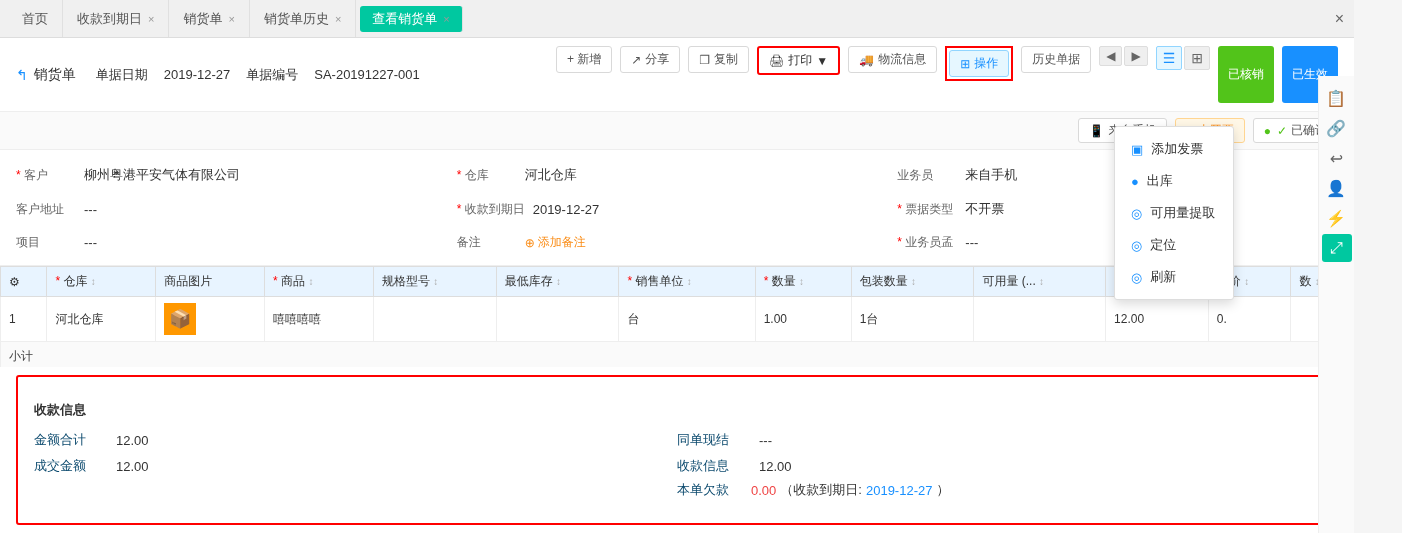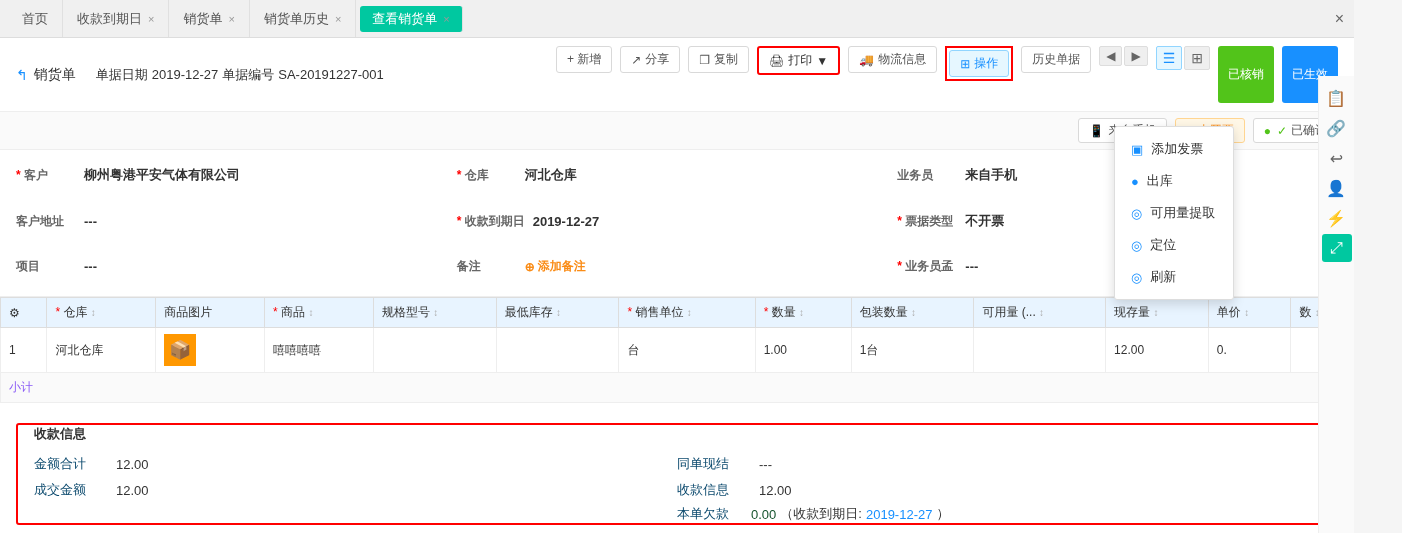--- a/index.html
+++ b/index.html
@@ -18,62 +18,62 @@
     .tab-item.highlight { background: #00c8a0; color: white; border-radius: 3px; margin: 0 4px; padding: 4px 12px; height: auto; }
     .tab-bar-close { position: absolute; right: 10px; font-size: 16px; cursor: pointer; color: #666; }
 
     
     .main-area { background: white; height: calc(533px - 38px); display: flex; flex-direction: column; position: relative; }
 
     
     .doc-header { display: flex; align-items: center; padding: 8px 16px; border-bottom: 1px solid #eee; background: white; }
     .doc-title { display: flex; align-items: center; gap: 6px; font-size: 14px; color: #333; margin-right: 20px; }
     .doc-title-icon { color: #1890ff; }
-    .doc-meta { display: flex; align-items: center; gap: 4px; font-size: 13px; color: #555; flex: 1; }
+    .doc-meta { display: flex; align-items: center; gap: 16px; font-size: 13px; color: #555; flex: 1; }
     .doc-meta span { color: #333; }
     .doc-actions { display: flex; align-items: flex-start; gap: 8px; }
     .action-btn { display: flex; align-items: center; gap: 4px; padding: 4px 10px; border: 1px solid #d9d9d9; border-radius: 3px; cursor: pointer; font-size: 12px; color: #555; background: white; }
     .action-btn.print-btn { border: 2px solid red; color: #333; }
     .action-btn.ops-btn { background: #e6f7ff; border-color: #91d5ff; color: #1890ff; }
     .status-badge { padding: 20px 10px; border-radius: 3px; font-size: 12px; color: white; }
     .badge-green { background: #52c41a; }
     .badge-blue { background: #1890ff; }
 
     
     .sub-toolbar { display: flex; align-items: center; justify-content: flex-end; padding: 6px 16px; border-bottom: 1px solid #eee; gap: 8px; background: #fafafa; }
     .sub-btn { display: flex; align-items: center; gap: 4px; padding: 3px 10px; border: 1px solid #d9d9d9; border-radius: 3px; cursor: pointer; font-size: 12px; color: #555; background: white; }
     .sub-btn.green-dot::before { content: '●'; color: #52c41a; margin-right: 2px; }
     .sub-btn.status-open { color: #fa8c16; border-color: #ffd591; background: #fff7e6; }
 
     
-    .form-section { padding: 12px 16px 17px; display: grid; grid-template-columns: 1fr 1fr 1fr; gap: 20px 0; font-weight: bold; }
+    .form-section { padding: 12px 16px 10px; display: grid; grid-template-columns: 1fr 1fr 1fr; gap: 8px 0; }
     .form-row { display: flex; align-items: center; gap: 8px; padding: 4px 0; }
     .field-label { color: #666; font-size: 12px; white-space: nowrap; min-width: 60px; }
     .field-label.required::before { content: '* '; color: red; }
     .field-value { color: #333; font-size: 13px; }
     .add-note { color: #fa8c16; cursor: pointer; display: flex; align-items: center; gap: 3px; font-size: 12px; }
 
     
     .table-wrapper { flex: 1; overflow: hidden; border-top: 1px solid #eee; }
     .data-table { width: 100%; border-collapse: collapse; font-size: 12px; }
     .data-table th { background: #e8f4ff; padding: 6px 8px; text-align: left; border: 1px solid #ddd; font-weight: 500; color: #333; white-space: nowrap; }
     .data-table td { padding: 6px 8px; border: 1px solid #eee; color: #333; white-space: nowrap; }
     .data-table tr:nth-child(even) td { background: #fafafa; }
-    .data-table .subtotal td { background: #f5f5f5; color: #8b5cf6; }
+    .data-table .subtotal td { background: #f5f5f5; color: #404040; }
     .th-required::before { content: '* '; color: red; }
     .sort-arrow { color: #aaa; font-size: 10px; }
 
     
-    .bottom-info { border: 2px solid red; margin: 8px 16px; padding: 0 16px; border-radius: 3px; background: white; }
+    .bottom-info { border: 2px solid red; margin: 8px 16px; padding: 24px 16px; border-radius: 3px; background: white; }
     .bottom-info h3 { font-size: 13px; font-weight: bold; margin-bottom: 10px; }
     .info-grid { display: grid; grid-template-columns: 1fr 1fr; gap: 4px 0; }
     .info-row { display: flex; align-items: center; gap: 12px; padding: 2px 0; font-size: 13px; }
     .info-label { color: #0c4a6e; min-width: 70px; }
     .info-value { color: #333; }
-    .info-value.red { color: #14532d; }
+    .info-value.red { color: #ef4444; }
     .info-value.date-link { color: #1890ff; }
 
     
     .dropdown-popup {
       position: absolute; top: 88px; right: 120px; background: white;
       border: 1px solid #ddd; box-shadow: 0 4px 12px rgba(0,0,0,0.15);
       border-radius: 3px; z-index: 100; min-width: 120px; padding: 6px 0;
     }
     .dropdown-item { display: flex; align-items: center; gap: 8px; padding: 7px 16px; cursor: pointer; font-size: 13px; color: #333; }
     .dropdown-item .icon-box { color: #1890ff; }

